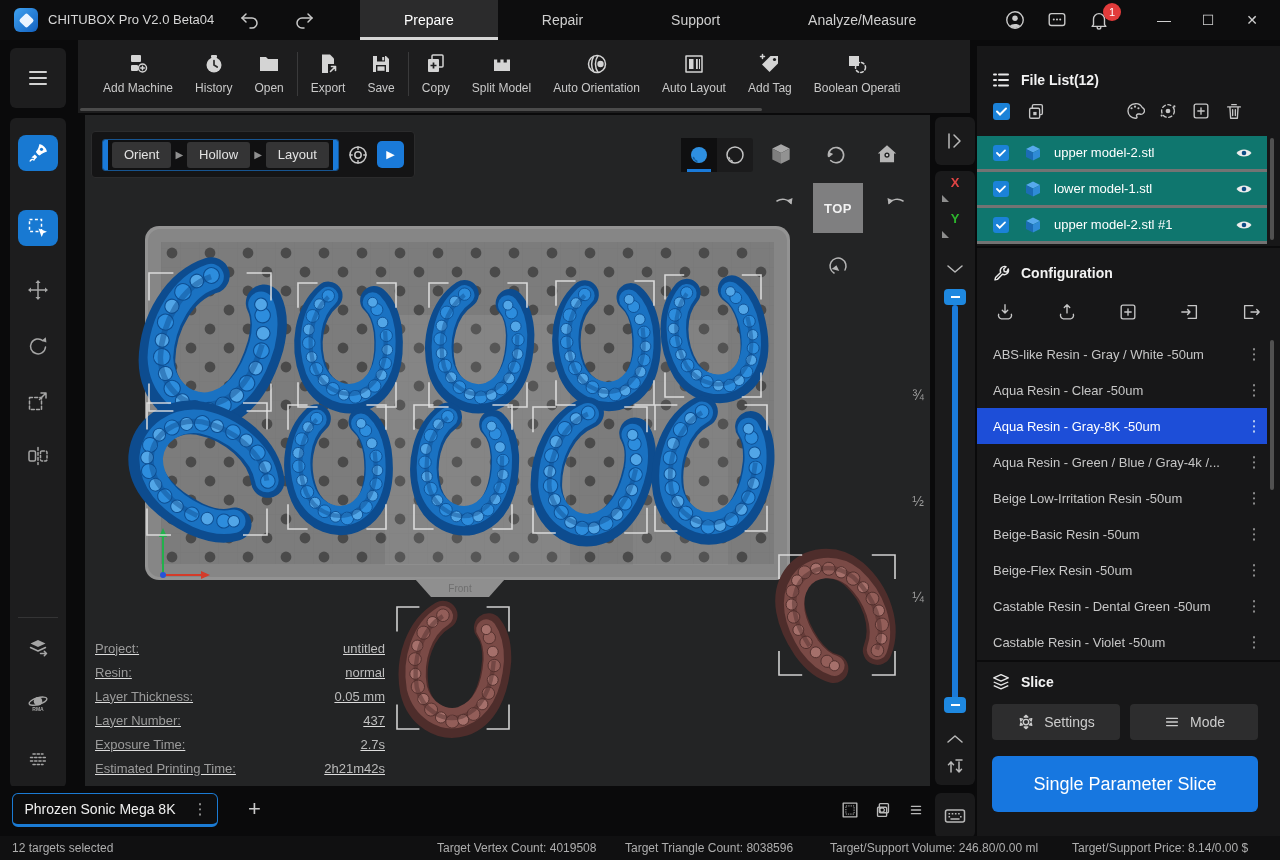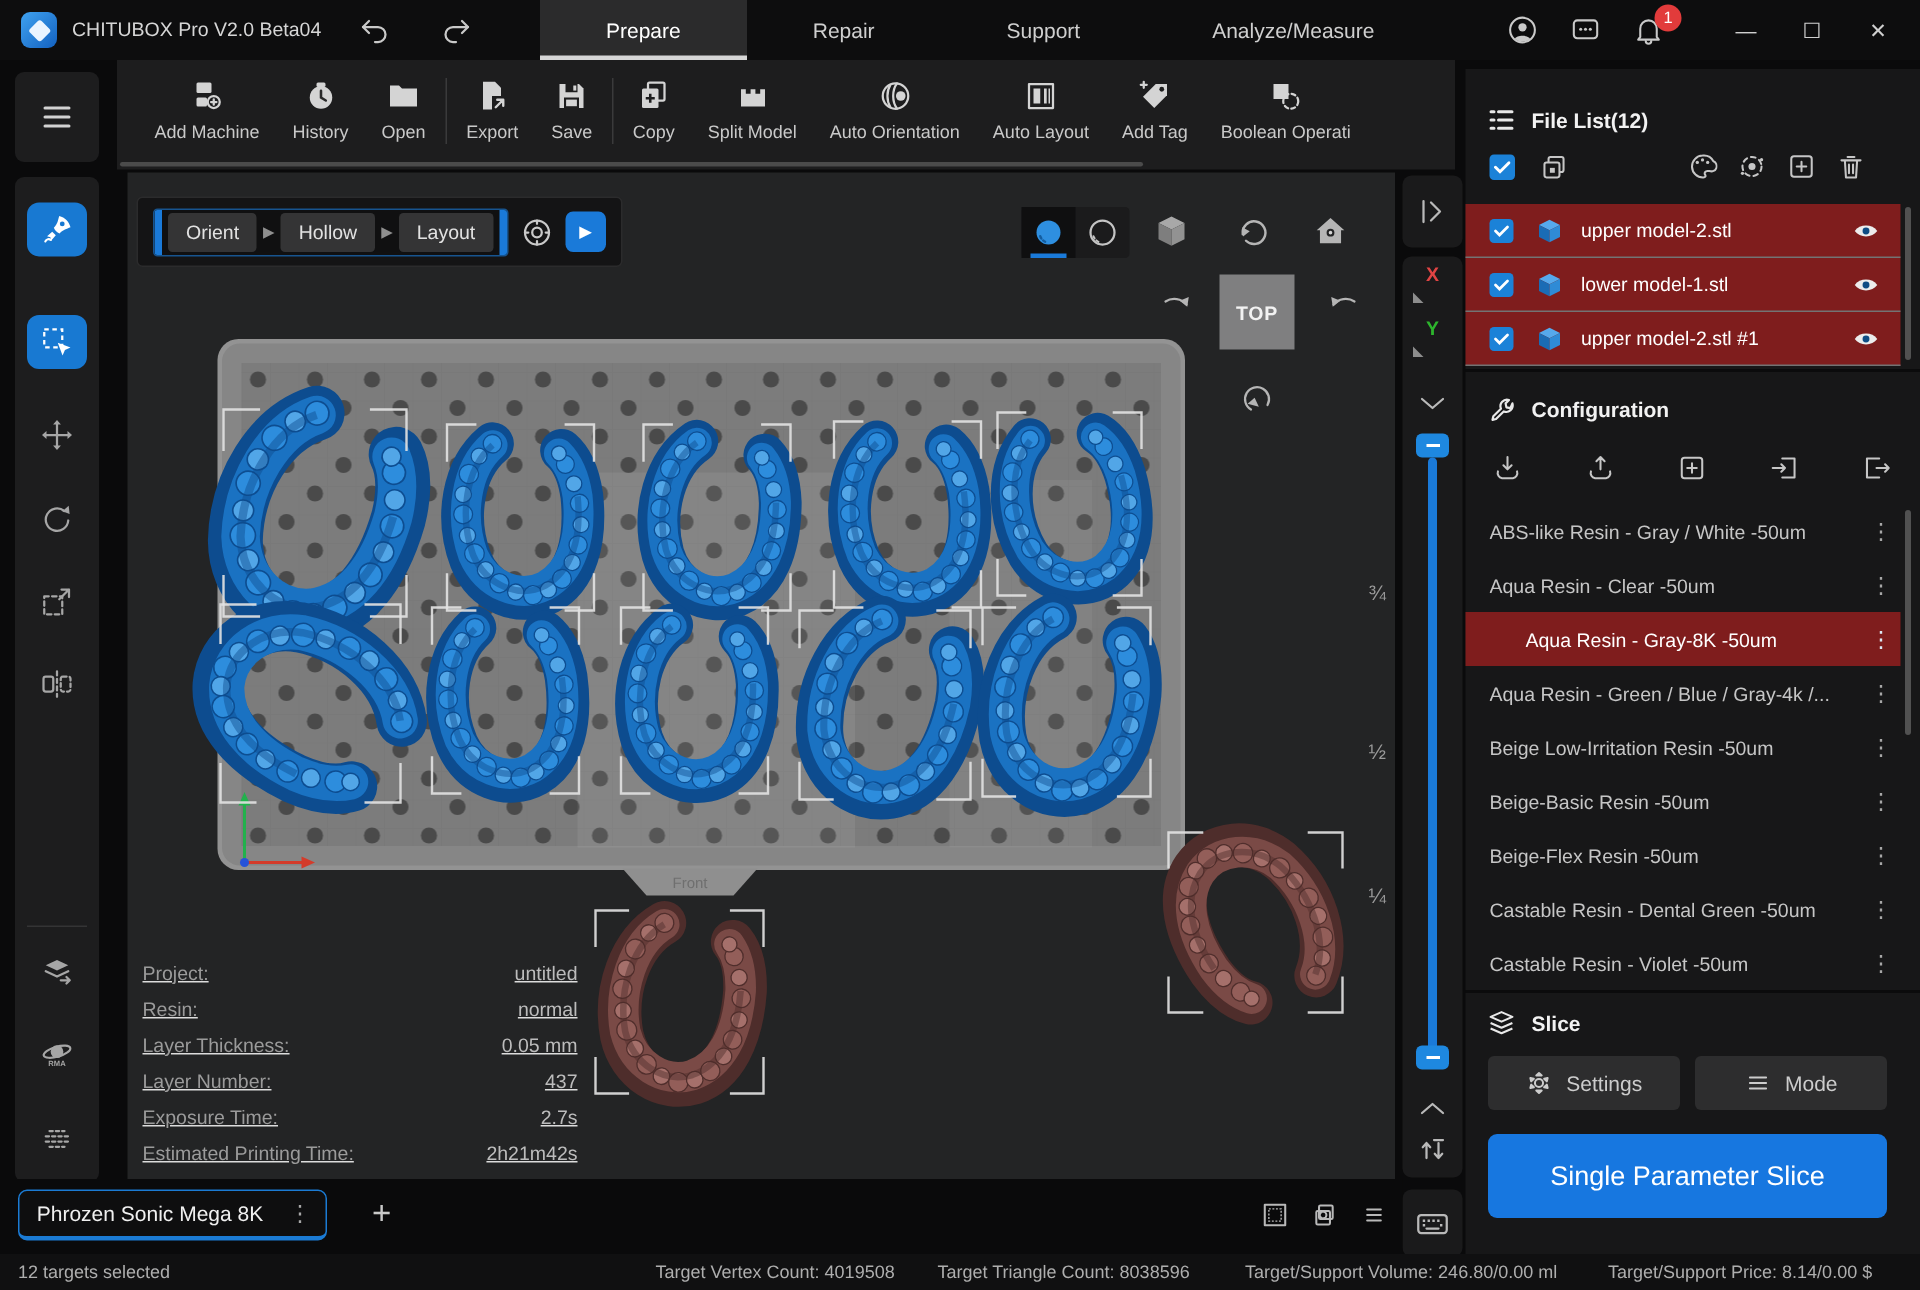--- a/index.html
+++ b/index.html
@@ -72,25 +72,25 @@
 
   
   .rpanel { position:absolute; left:977px; top:46px; width:303px; height:790px; background:#0b0b0c; }
   .sect { position:absolute; left:0; width:303px; background:#171718; }
   .shead { position:absolute; left:14px; display:flex; align-items:center; gap:10px; }
   .shead svg { width:20px; height:20px; color:#e8e8e8; }
   .shead .t { font-size:14px; font-weight:bold; color:#f2f2f2; }
   .checkbox { width:17px; height:17px; background:#1b82d8; border-radius:3px; display:flex; align-items:center; justify-content:center; }
   .icorow { position:absolute; display:flex; align-items:center; }
   .ricon { width:20px; height:20px; color:#c6c6c6; }
-  .frow { position:absolute; left:0; width:290px; height:36px; background:#7f1d1d; display:flex; align-items:center; border-bottom:1px solid #737373; }
+  .frow { position:absolute; left:0; width:290px; height:36px; background:#0f766e; display:flex; align-items:center; border-bottom:3px solid #737373; }
   .fname { font-size:13px; color:#fff; margin-left:12px; flex:1; }
   .rrow { position:absolute; left:0; width:290px; height:36px; display:flex; align-items:center; }
   .rrow .nm { margin-left:16px; flex:1; font-size:13px; color:#c6c6c6; white-space:nowrap; overflow:hidden; }
-  .rrow.sel { background:#7f1d1d;padding-left:24px; } .rrow.sel .nm { color:#fff; }
+  .rrow.sel { background:#1d4ed8; } .rrow.sel .nm { color:#fff; }
   .kebab { width:26px; color:#a8a8a8; font-size:15px; text-align:center; }
   .vscroll { position:absolute; width:4px; background:#515151; border-radius:2px; }
   .gbtn { position:absolute; height:36px; background:#2d2d2e; border-radius:4px; display:flex; align-items:center; justify-content:center; gap:9px; color:#cccccc; font-size:14px; }
   .gbtn svg { width:18px; height:18px; }
   .bigbtn { position:absolute; left:15px; width:266px; height:56px; background:#1777e0; border-radius:6px; color:#fff;
             font-size:18px; display:flex; align-items:center; justify-content:center; }
 
   
   .machinebar { position:absolute; left:0; top:786px; width:935px; height:50px; background:#0a0a0b; }
   .mtab { position:absolute; left:12px; top:7px; width:206px; height:34px; background:#0e0e0f; border:1.5px solid #1b7bd4; border-bottom:3.5px solid #1b7bd4;

